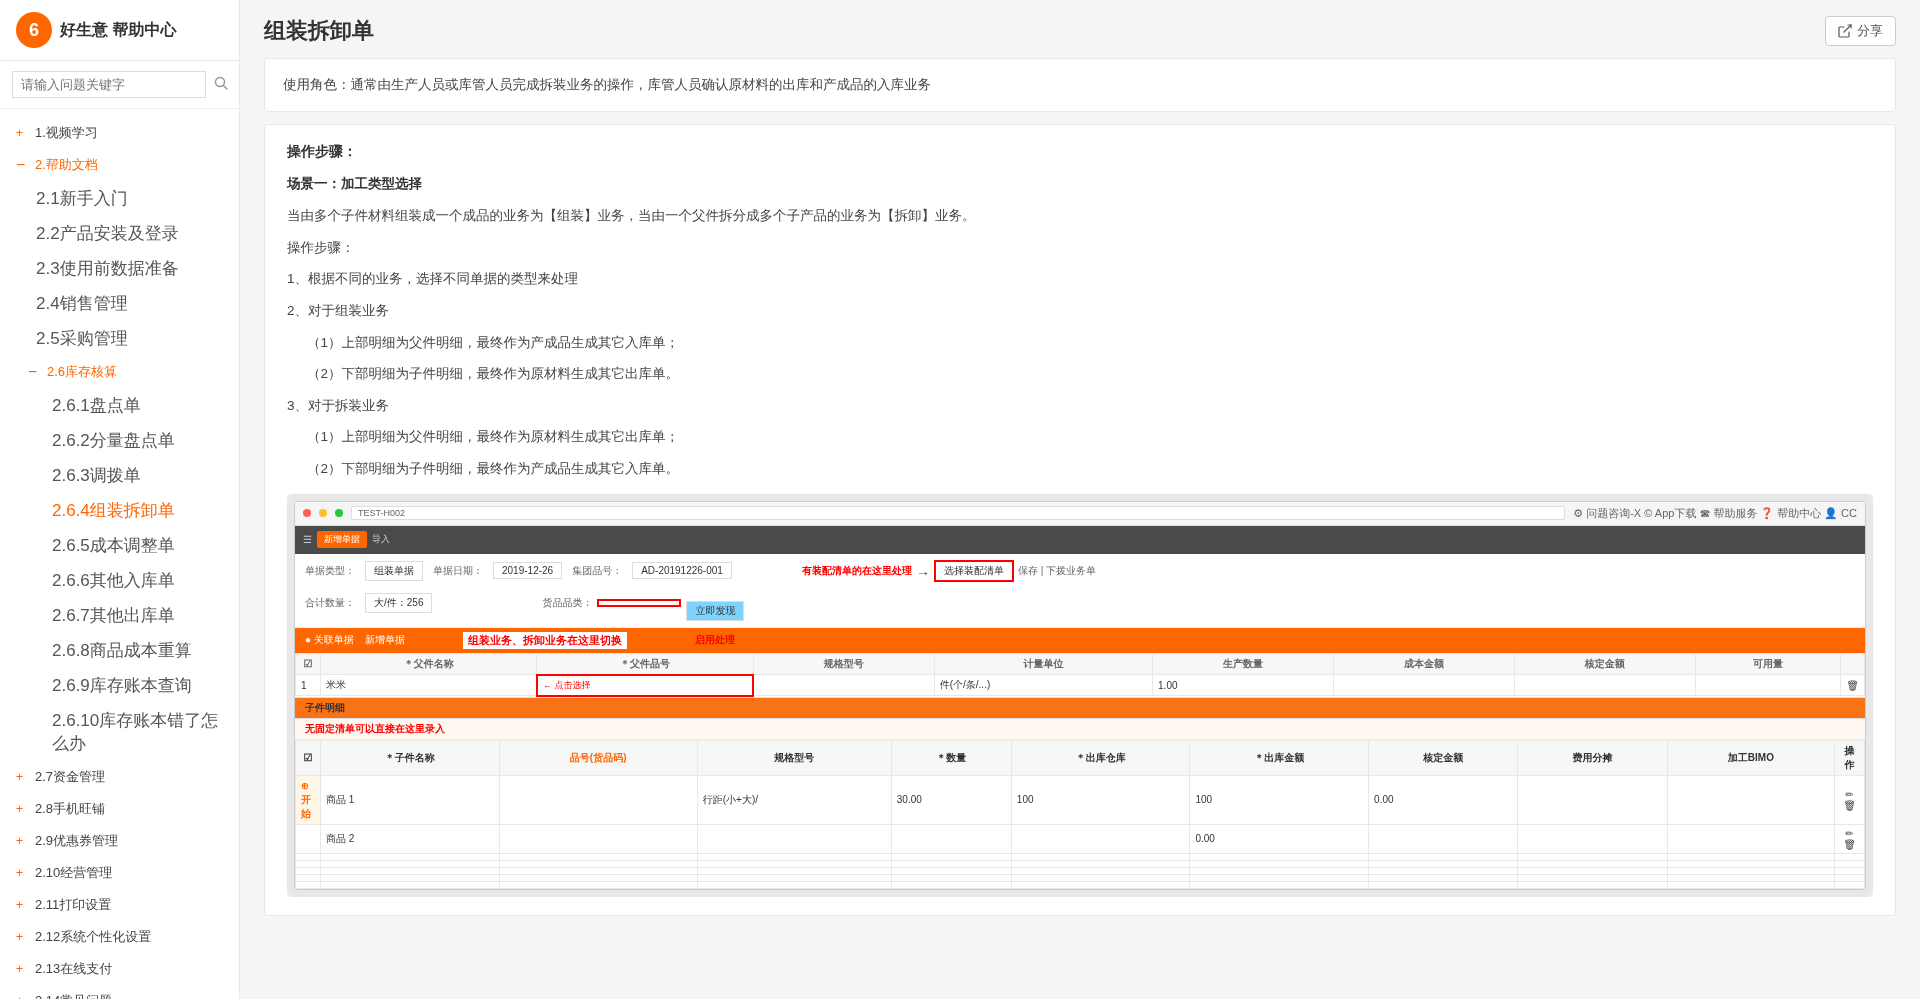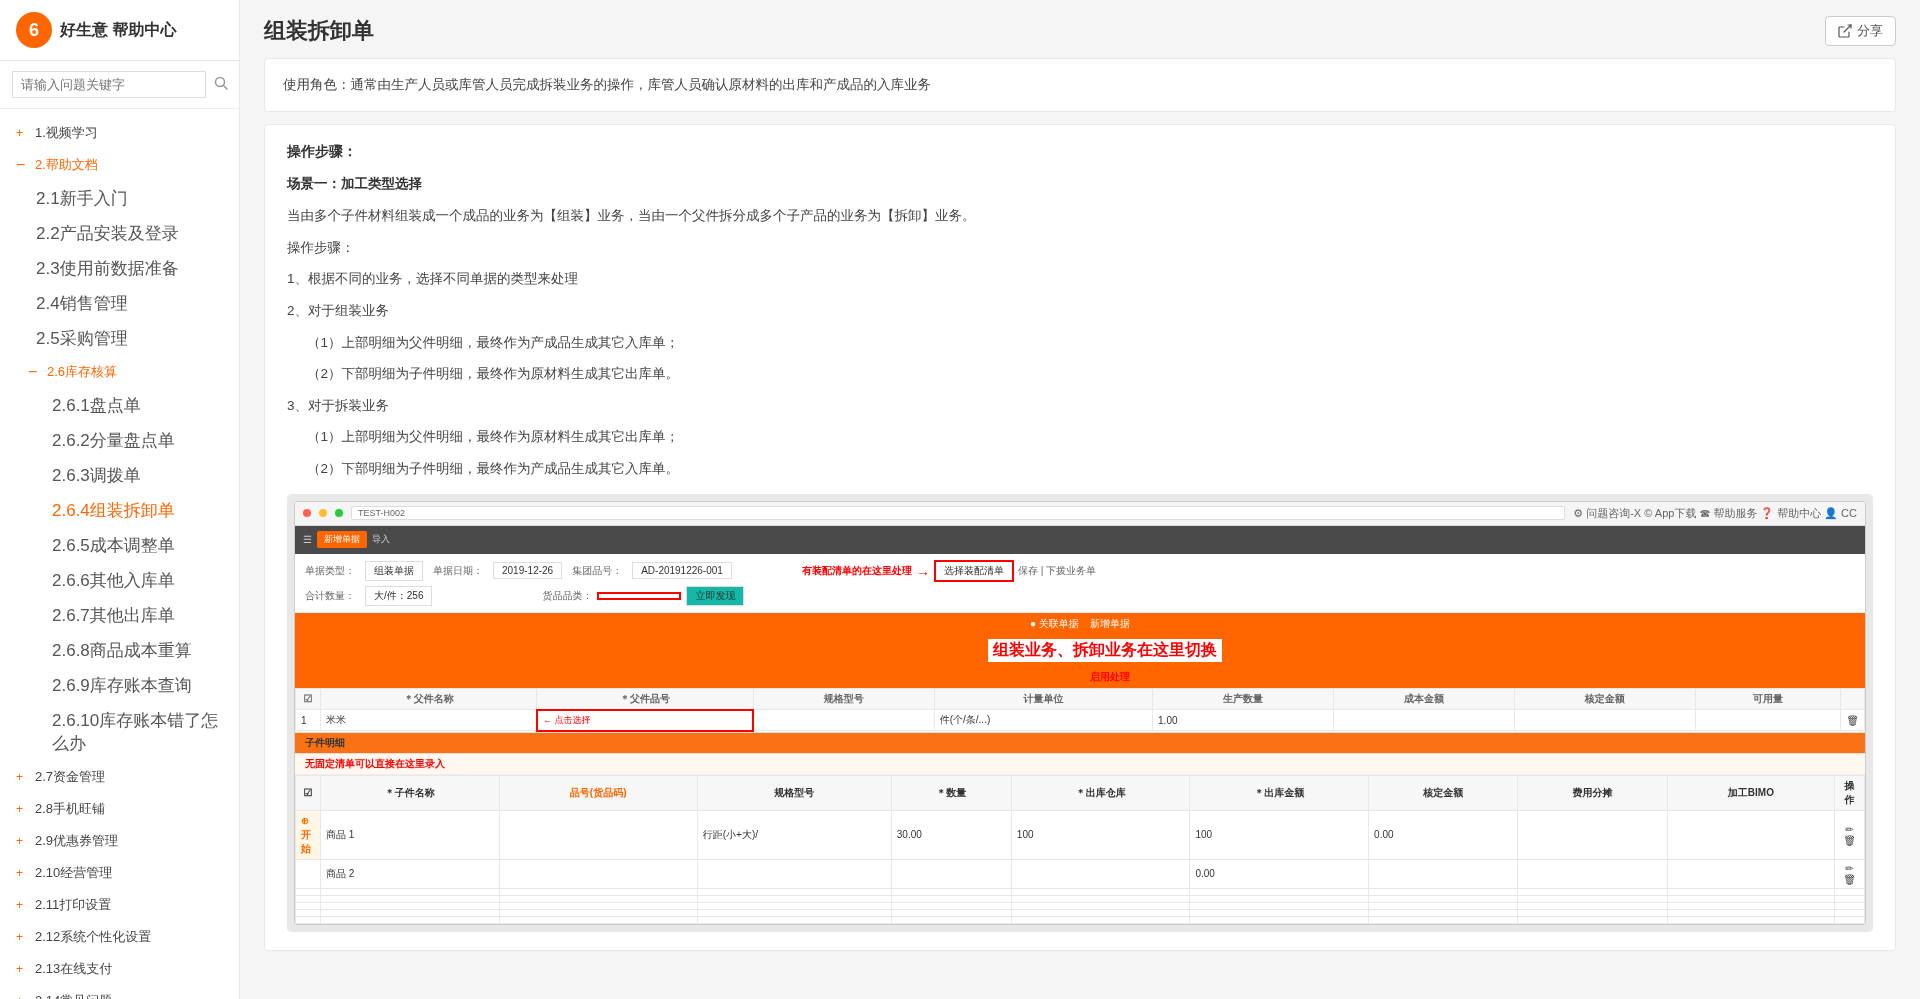--- a/index.html
+++ b/index.html
@@ -344,28 +344,28 @@
                   <div style="border:2px solid red; padding:2px 8px; font-size:10px; background:#fff; margin-left:4px;">选择装配清单</div>
                   <span style="font-size:10px; color:#666; margin-left:4px;">保存 | 下拨业务单</span>
                 </div>
               </div>
               <div style="display:flex; align-items:center; gap:10px; margin-top:4px;">
                 <span style="font-size:10px; color:#666;">合计数量：</span>
                 <div style="border:1px solid #ddd; padding:2px 8px; font-size:10px;">大/件：256</div>
                 <div style="margin-left:100px; display:flex; align-items:center; gap:5px;">
                   <span style="font-size:10px; color:#666;">货品品类：</span>
                   <div style="border:2px solid red; padding:2px 40px; font-size:10px; background:#fff;"></div>
-                  <div style="border:1px solid #ddd; padding:2px 8px; font-size:10px; background:#14b8a6;">立即发现</div>
+                  <div style="border:1px solid #ddd; padding:2px 8px; font-size:10px; background:#7dd3fc;margin-top:15px;">立即发现</div>
                 </div>
               </div>
             </div>
 
-            <div style="background:#f60; color:#fff; padding:4px 10px; font-size:10px; display:flex; align-items:center; gap:8px; position:relative;flex-direction:column;">
+            <div style="background:#f60; color:#fff; padding:4px 10px; font-size:10px; display:flex; align-items:center; gap:8px; position:relative;">
               <span>● 关联单据  &nbsp;&nbsp; 新增单据</span>
-              <span style="margin-left:50px; color:red; background:#fff; padding:1px 5px; font-size:16px; font-weight:bold;">组装业务、拆卸业务在这里切换</span>
+              <span style="margin-left:50px; color:red; background:#fff; padding:1px 5px; font-size:11px; font-weight:bold;">组装业务、拆卸业务在这里切换</span>
               <span style="margin-left:60px; color:red; font-size:10px; font-weight:bold;">启用处理</span>
             </div>
 
             <div style="overflow-x:auto;">
               <table style="width:100%; border-collapse:collapse; font-size:10px;">
                 <thead>
                   <tr style="background:#f7f7f7;">
                     <th style="border:1px solid #e8e8e8; padding:3px 5px; color:#666; width:25px;">☑</th>
                     <th style="border:1px solid #e8e8e8; padding:3px 5px; color:#666;">＊父件名称</th>
                     <th style="border:1px solid #e8e8e8; padding:3px 5px; color:#666;">＊父件品号</th>

